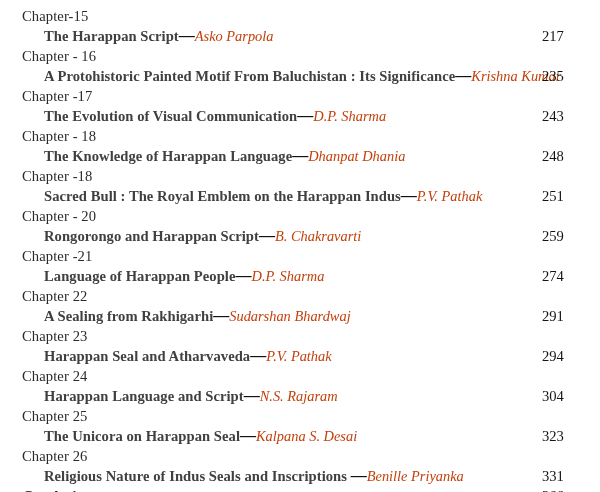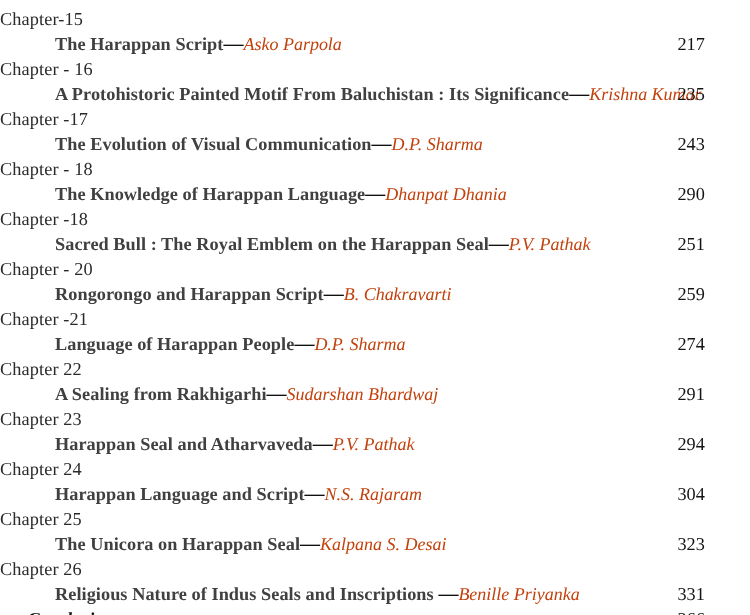--- a/index.html
+++ b/index.html
@@ -30,20 +30,21 @@
   
   .chapter-group {
     position: relative;
   }
 
   .chapter-label {
     font-size: 14.6px;
     line-height: 20px;
     font-weight: normal;
     color: #2a2a2a;
+    padding-left: 22px;
     letter-spacing: 0.1px;
     white-space: pre;
   }
 
   .entry-row {
     position: relative;
     line-height: 20px;
     padding-left: 44px;
     padding-right: 22px;
   }
@@ -119,25 +120,25 @@
         <div class="chapter-group">
           <div class="chapter-label">Chapter - 16</div>
           <div class="entry-row"><span class="entry-title"><span>A Protohistoric Painted Motif From Baluchistan : Its Significance</span></span><span class="entry-dash">—</span><span class="entry-author">Krishna Kumar</span><span class="page-num">235</span></div>
         </div>
         <div class="chapter-group">
           <div class="chapter-label">Chapter -17</div>
           <div class="entry-row"><span class="entry-title"><span>The Evolution of Visual Communication</span></span><span class="entry-dash">—</span><span class="entry-author">D.P. Sharma</span><span class="page-num">243</span></div>
         </div>
         <div class="chapter-group">
           <div class="chapter-label">Chapter - 18</div>
-          <div class="entry-row"><span class="entry-title"><span>The Knowledge of Harappan Language</span></span><span class="entry-dash">—</span><span class="entry-author">Dhanpat Dhania</span><span class="page-num">290</span></div>
+          <div class="entry-row"><span class="entry-title"><span>The Knowledge of Harappan Language</span></span><span class="entry-dash">—</span><span class="entry-author">Dhanpat Dhania</span><span class="page-num">248</span></div>
         </div>
         <div class="chapter-group">
           <div class="chapter-label">Chapter -18</div>
-          <div class="entry-row"><span class="entry-title"><span class="reg">Sacred Bull : The Royal Emblem on the </span><span>Harappan Seal</span></span><span class="entry-dash">—</span><span class="entry-author">P.V. Pathak</span><span class="page-num">251</span></div>
+          <div class="entry-row"><span class="entry-title"><span class="reg">Sacred Bull : The Royal Emblem on the </span><span>Harappan Indus</span></span><span class="entry-dash">—</span><span class="entry-author">P.V. Pathak</span><span class="page-num">251</span></div>
         </div>
         <div class="chapter-group">
           <div class="chapter-label">Chapter - 20</div>
           <div class="entry-row"><span class="entry-title"><span>Rongorongo and Harappan Script</span></span><span class="entry-dash">—</span><span class="entry-author">B. Chakravarti</span><span class="page-num">259</span></div>
         </div>
         <div class="chapter-group">
           <div class="chapter-label">Chapter -21</div>
           <div class="entry-row"><span class="entry-title"><span>Language of Harappan People</span></span><span class="entry-dash">—</span><span class="entry-author">D.P. Sharma</span><span class="page-num">274</span></div>
         </div>
         <div class="chapter-group">

